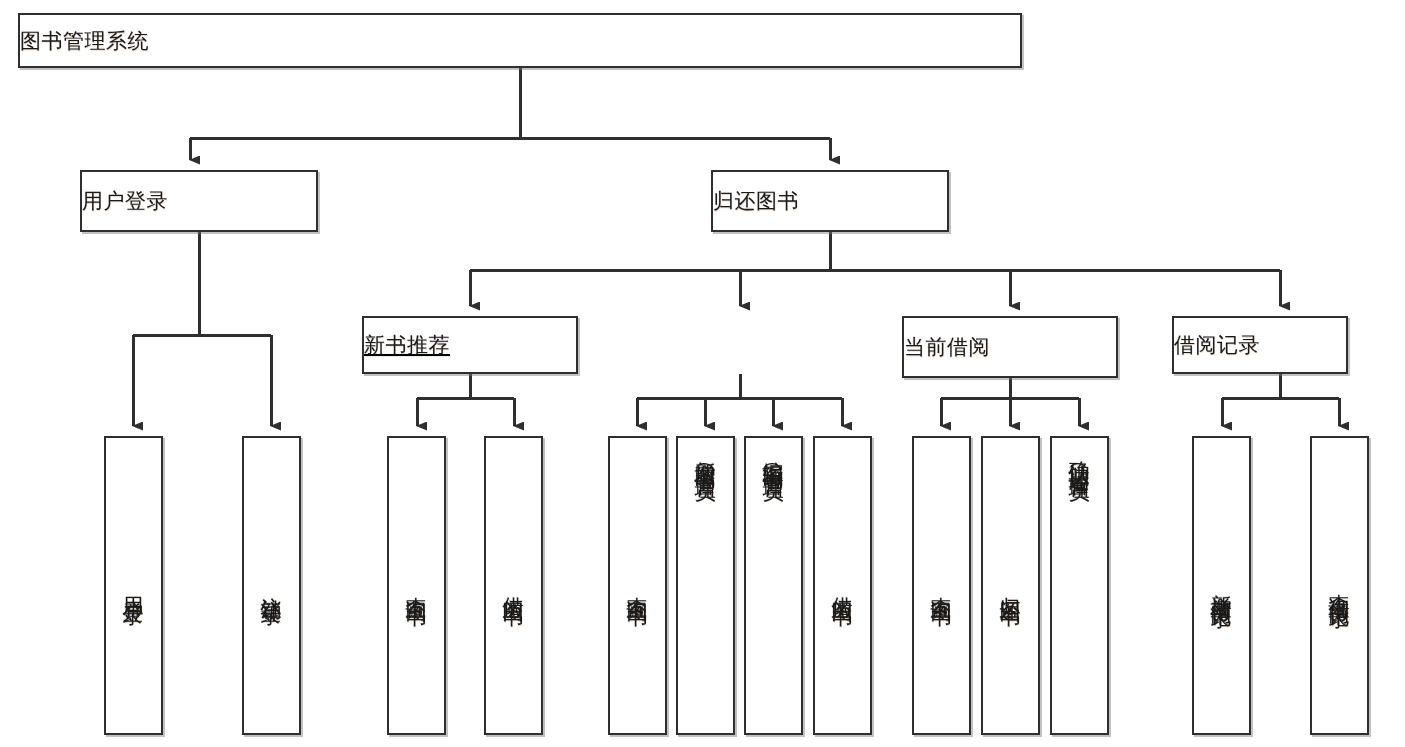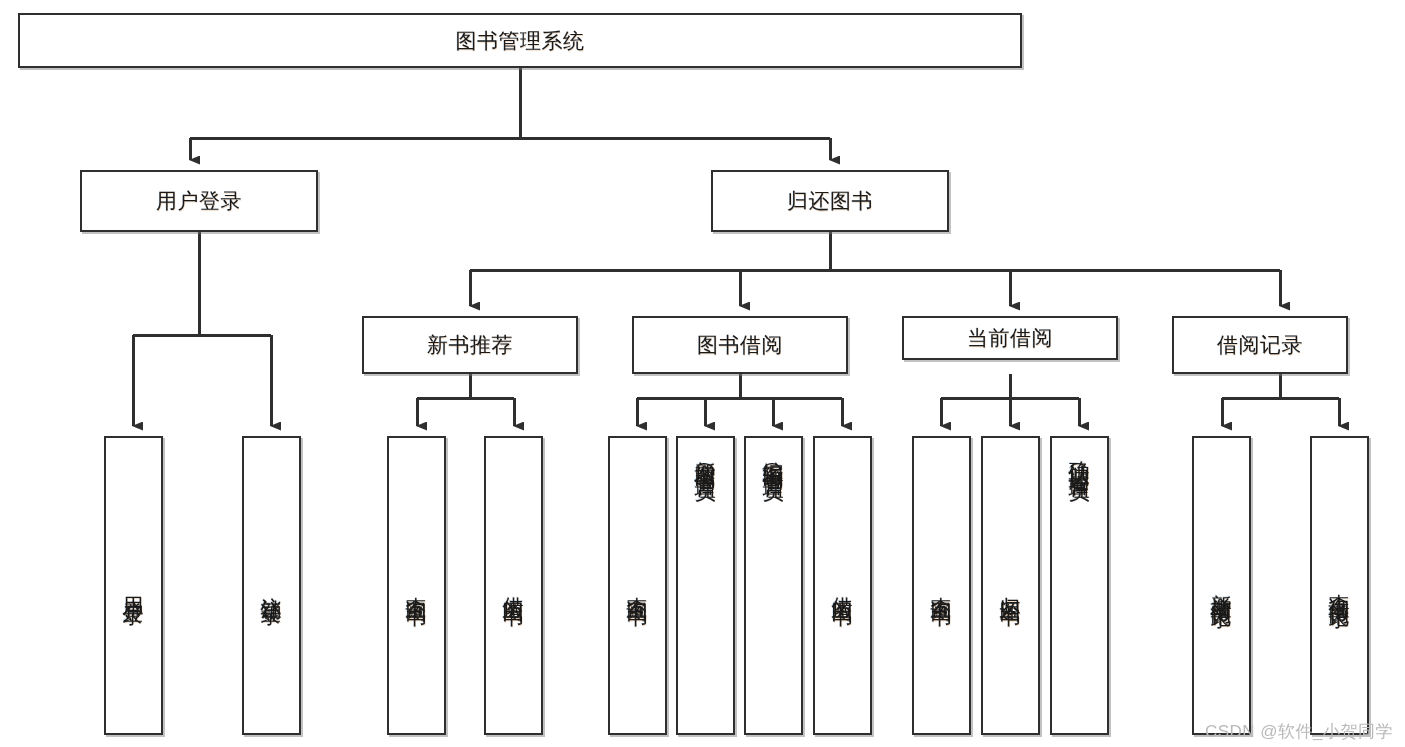--- a/index.html
+++ b/index.html
@@ -24,21 +24,21 @@
     width: 1405px;
     height: 747px;
   }
   .node-box {
     position: absolute;
     box-sizing: border-box;
     background: #ffffff;
     border: 2px solid #2f2f2f;
     display: flex;
     align-items: center;
-    justify-content: center;
+    justify-content: flex-start;
     box-shadow: 2px 2px 0 rgba(120,120,120,0.45);
   }
   .node-label-h {
     font-size: 21px;
     color: #1a1a1a;
     line-height: 1.1;
     letter-spacing: 0.5px;
     white-space: nowrap;
     text-shadow: 0.6px 0.6px 0 rgba(200,130,60,0.30), -0.4px -0.4px 0 rgba(90,150,210,0.25);
   }
@@ -131,27 +131,24 @@
     <span class="node-label-h">图书管理系统</span>
   </div>
 
   <div class="node-box" style="left:80px; top:170px; width:238px; height:62px;">
     <span class="node-label-h">用户登录</span>
   </div>
   <div class="node-box" style="left:711px; top:170px; width:238px; height:62px;">
     <span class="node-label-h">归还图书</span>
   </div>
 
-  <div class="node-box" style="left:362px; top:316px; width:216px; height:58px;">
+  <div class="node-box" style="left:362px; top:316px; width:216px; height:58px;text-decoration:underline;">
     <span class="node-label-h">新书推荐</span>
   </div>
-  <div class="node-box" style="left:632px; top:316px; width:216px; height:58px;">
-    <span class="node-label-h">图书借阅</span>
-  </div>
-  <div class="node-box" style="left:902px; top:316px; width:216px; height:44px;">
+  <div class="node-box" style="left:902px; top:316px; width:216px; height:62px;">
     <span class="node-label-h">当前借阅</span>
   </div>
   <div class="node-box" style="left:1172px; top:316px; width:176px; height:58px;">
     <span class="node-label-h">借阅记录</span>
   </div>
 
   <div class="node-box leaf v-center" style="left:104px; top:436px; width:59px; height:299px;">
     <span class="node-label-v">用户登录</span>
   </div>
   <div class="node-box leaf v-center" style="left:242px; top:436px; width:59px; height:299px;">
@@ -188,15 +185,14 @@
     <span class="node-label-v">确认归还（管理员）</span>
   </div>
 
   <div class="node-box leaf v-center" style="left:1192px; top:436px; width:59px; height:299px;">
     <span class="node-label-v">新增借阅记录</span>
   </div>
   <div class="node-box leaf v-center" style="left:1310px; top:436px; width:59px; height:299px;">
     <span class="node-label-v">查询借阅记录</span>
   </div>
 
-  <div id="watermark">CSDN @软件_小贺同学</div>
 
 </div>
 
 </body></html>

